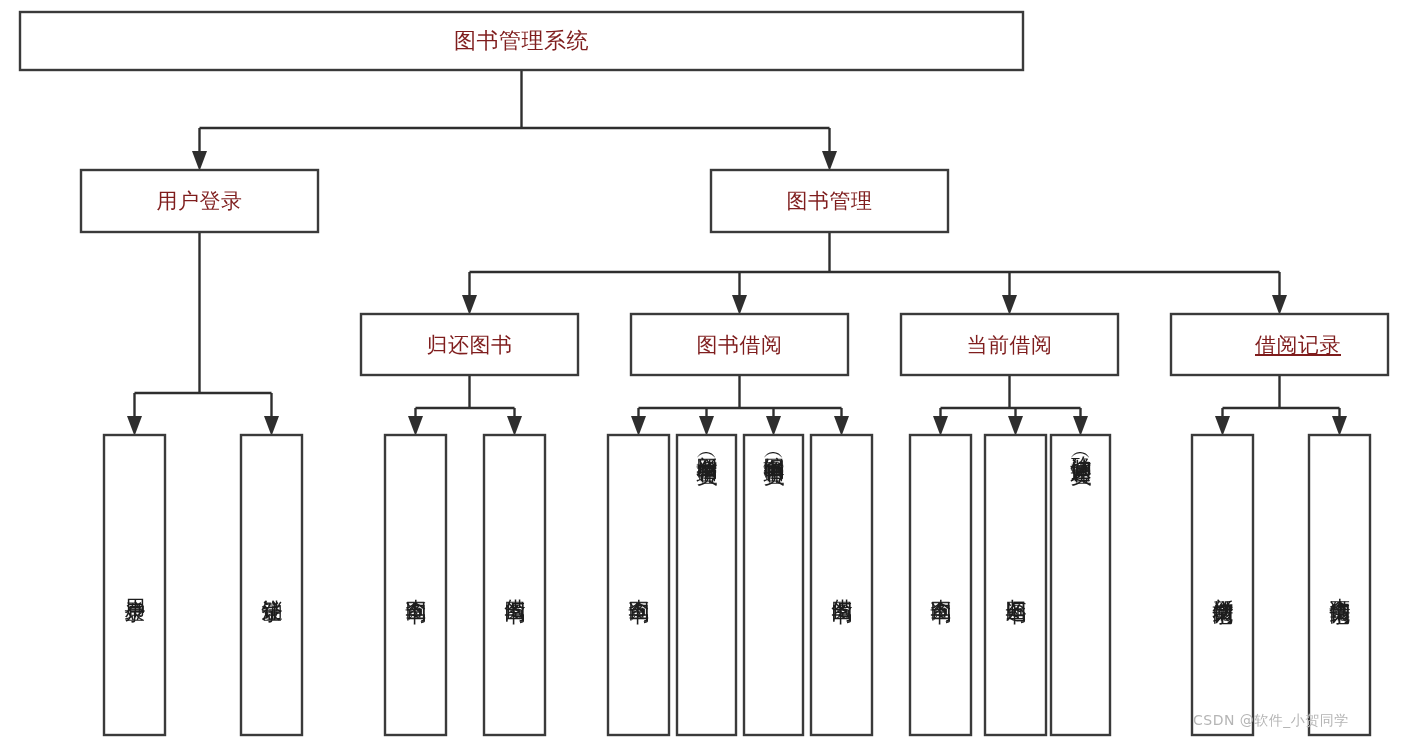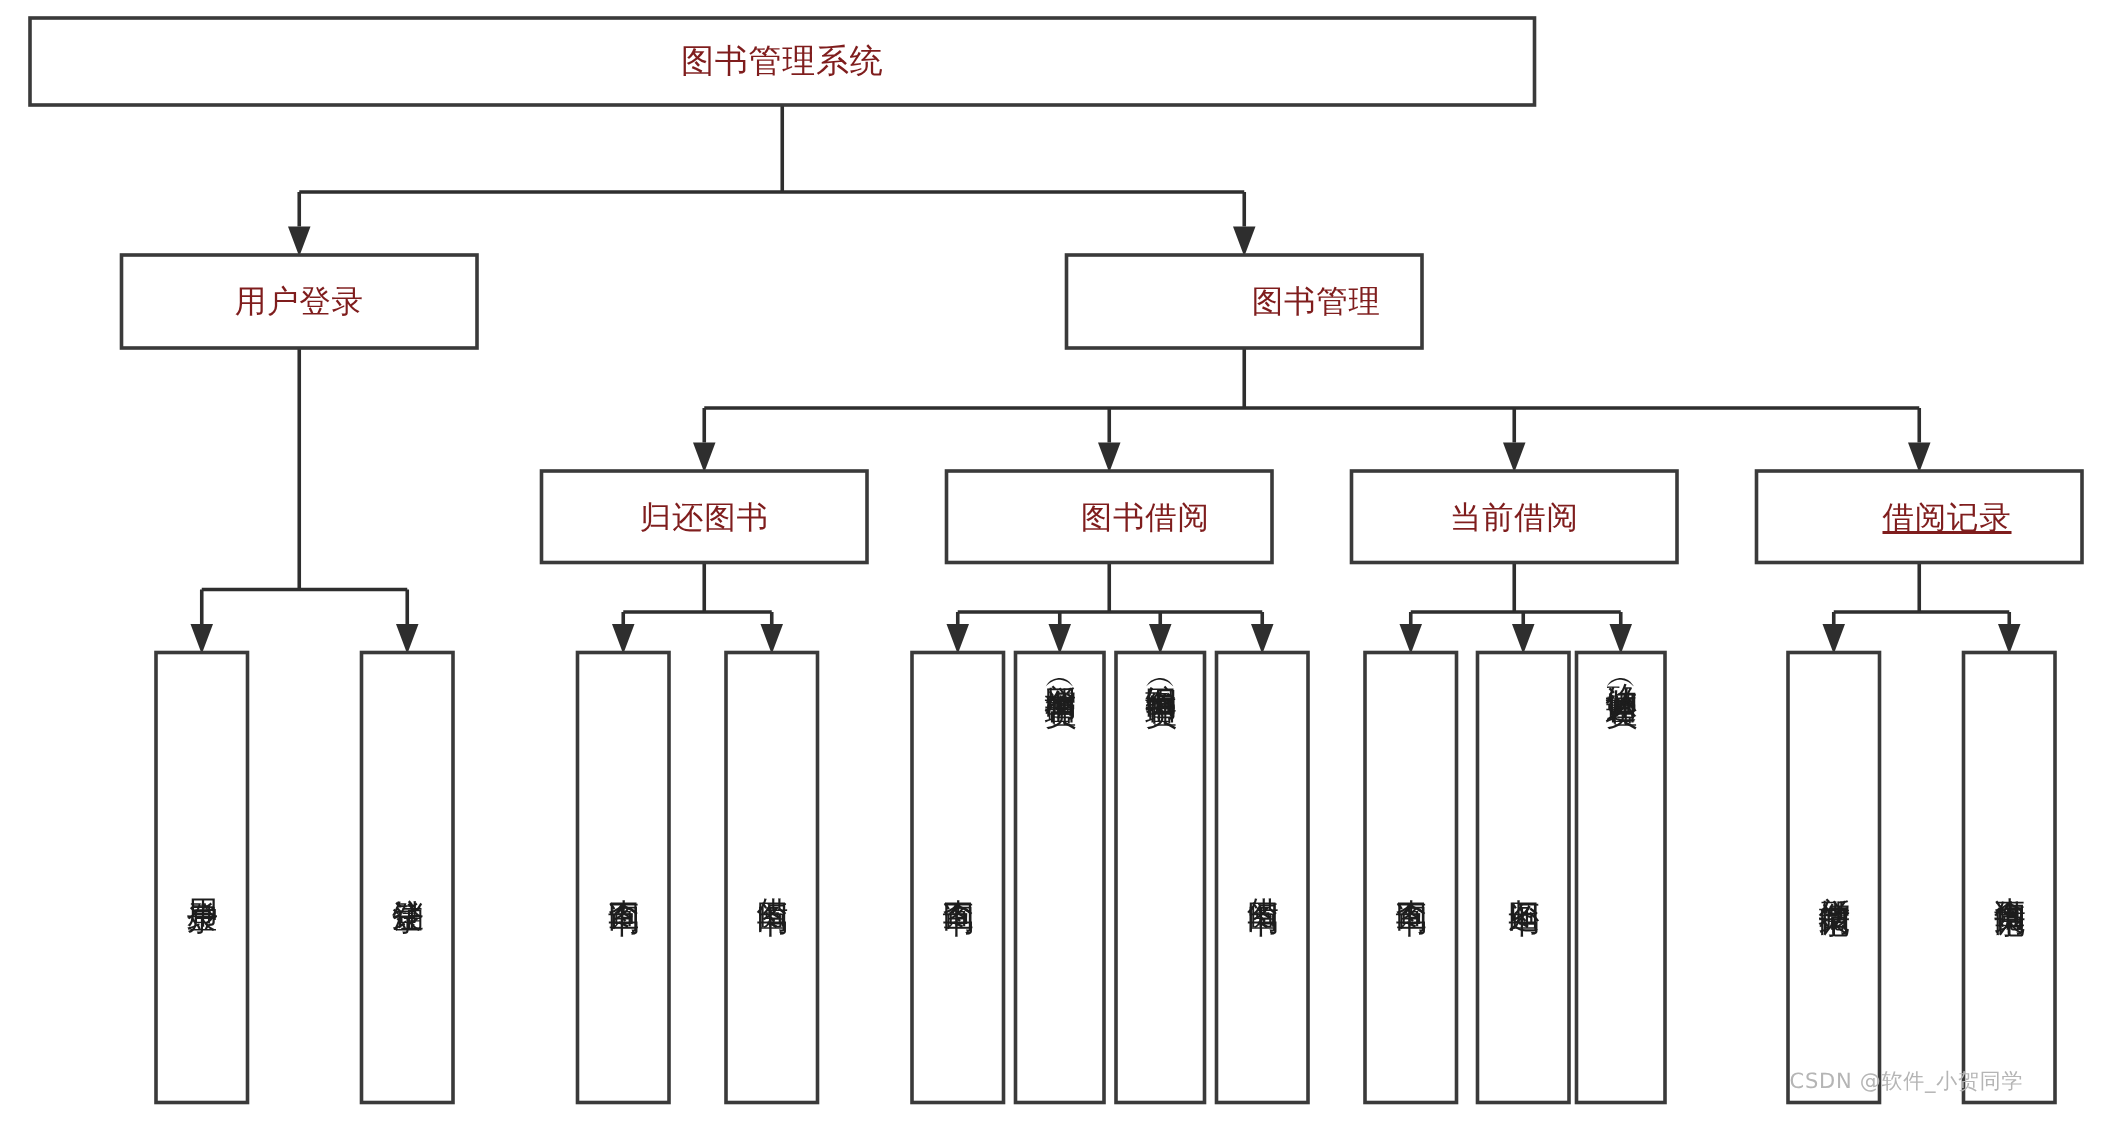--- a/index.html
+++ b/index.html
@@ -161,23 +161,23 @@
         <rect x="985" y="435" width="61" height="300" class="node-box"></rect>
         <rect x="1051" y="435" width="59" height="300" class="node-box"></rect>
         <rect x="1192" y="435" width="61" height="300" class="node-box"></rect>
         <rect x="1309" y="435" width="61" height="300" class="node-box"></rect>
       </g>
   </svg>
 
   <div id="label-group">
       <div class="node-label-h title-label" style="left: 20px; top: 12px; width: 1003px; height: 58px;">图书管理系统</div>
       <div class="node-label-h" style="left: 81px; top: 170px; width: 237px; height: 62px;">用户登录</div>
-      <div class="node-label-h" style="left: 711px; top: 170px; width: 237px; height: 62px; padding-left: 48px;">图书管理</div>
+      <div class="node-label-h" style="left: 711px; top: 170px; width: 237px; height: 62px;">图书管理</div>
       <div class="node-label-h" style="left: 361px; top: 314px; width: 217px; height: 61px;">归还图书</div>
-      <div class="node-label-h" style="left: 631px; top: 314px; width: 217px; height: 61px; margin-left: 24px;">图书借阅</div>
+      <div class="node-label-h" style="left: 631px; top: 314px; width: 217px; height: 61px;">图书借阅</div>
       <div class="node-label-h" style="left: 901px; top: 314px; width: 217px; height: 61px;">当前借阅</div>
       <div class="node-label-h" style="left: 1171px; top: 314px; width: 254px; height: 61px; text-decoration: underline;">借阅记录</div>
       <div class="node-label-v" style="left: 104px; top: 435px; width: 61px; height: 300px;">用户登录</div>
       <div class="node-label-v" style="left: 241px; top: 435px; width: 61px; height: 300px;">注销登录</div>
       <div class="node-label-v" style="left: 385px; top: 435px; width: 61px; height: 300px;">查询图书</div>
       <div class="node-label-v" style="left: 484px; top: 435px; width: 61px; height: 300px;">借阅图书</div>
       <div class="node-label-v" style="left: 608px; top: 435px; width: 61px; height: 300px;">查询图书</div>
       <div class="node-label-v tall" style="left: 677px; top: 435px; width: 59px; height: 300px;">新增图书（管理员）</div>
       <div class="node-label-v tall" style="left: 744px; top: 435px; width: 59px; height: 300px;">编辑图书（管理员）</div>
       <div class="node-label-v" style="left: 811px; top: 435px; width: 61px; height: 300px;">借阅图书</div>

